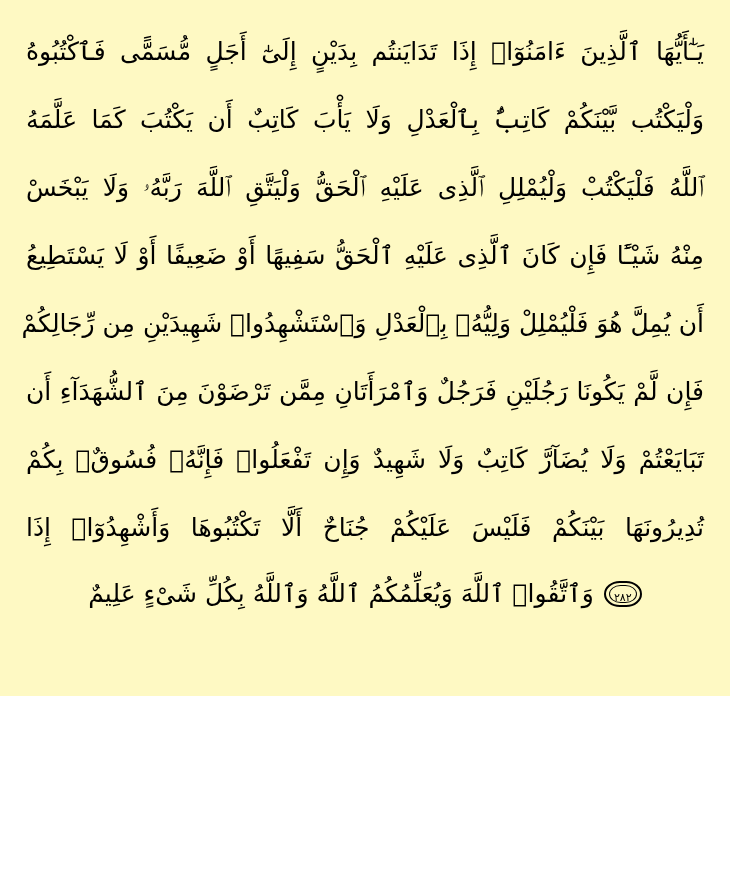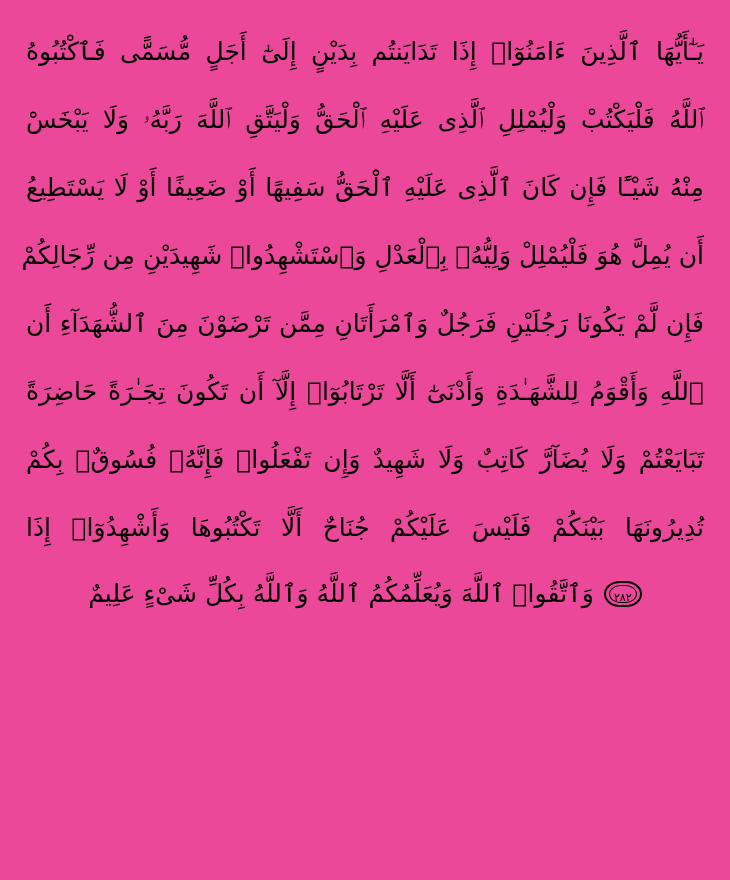--- a/index.html
+++ b/index.html
@@ -9,27 +9,27 @@
   }
   body {
     width: 730px;
     height: 880px;
     font-family: "DejaVu Sans", sans-serif;
     color: #000000;
     overflow: hidden;
   }
   .page {
     width: 730px;
-    height: 880px;
+    height: 696px;
     box-sizing: border-box;
     padding: 18px 26px 10px 26px;
     display: flex;
     flex-direction: column;
     justify-content: flex-start;
-    background: #ec4899;
+    background: #fef9c3;
   }
   .ayah-block {
     direction: rtl;
     text-align: center;
     unicode-bidi: isolate;
   }
   .line {
     direction: rtl;
     unicode-bidi: isolate;
     text-align: justify;
@@ -82,25 +82,25 @@
     letter-spacing: 0.5px;
     margin-top: 6px;
   }
 </style>
 </head>
 <body>
 
 <div class="page">
   <div class="ayah-block">
     <div class="line">يَـٰٓأَيُّهَا ٱلَّذِينَ ءَامَنُوٓا۟ إِذَا تَدَايَنتُم بِدَيْنٍ إِلَىٰٓ أَجَلٍ مُّسَمًّى فَٱكْتُبُوهُ</div>
+    <div class="line">وَلْيَكْتُب بَّيْنَكُمْ كَاتِبٌۢ بِٱلْعَدْلِ وَلَا يَأْبَ كَاتِبٌ أَن يَكْتُبَ كَمَا عَلَّمَهُ</div>
     <div class="line">ٱللَّهُ فَلْيَكْتُبْ وَلْيُمْلِلِ ٱلَّذِى عَلَيْهِ ٱلْحَقُّ وَلْيَتَّقِ ٱللَّهَ رَبَّهُۥ وَلَا يَبْخَسْ</div>
     <div class="line">مِنْهُ شَيْـًٔا فَإِن كَانَ ٱلَّذِى عَلَيْهِ ٱلْحَقُّ سَفِيهًا أَوْ ضَعِيفًا أَوْ لَا يَسْتَطِيعُ</div>
     <div class="line">أَن يُمِلَّ هُوَ فَلْيُمْلِلْ وَلِيُّهُۥ بِٱلْعَدْلِ وَٱسْتَشْهِدُوا۟ شَهِيدَيْنِ مِن رِّجَالِكُمْ</div>
     <div class="line">فَإِن لَّمْ يَكُونَا رَجُلَيْنِ فَرَجُلٌ وَٱمْرَأَتَانِ مِمَّن تَرْضَوْنَ مِنَ ٱلشُّهَدَآءِ أَن</div>
-    <div class="line">ٱللَّهِ وَأَقْوَمُ لِلشَّهَـٰدَةِ وَأَدْنَىٰٓ أَلَّا تَرْتَابُوٓا۟ إِلَّآ أَن تَكُونَ تِجَـٰرَةً حَاضِرَةً</div>
     <div class="line">تَبَايَعْتُمْ وَلَا يُضَآرَّ كَاتِبٌ وَلَا شَهِيدٌ وَإِن تَفْعَلُوا۟ فَإِنَّهُۥ فُسُوقٌۢ بِكُمْ</div>
     <div class="line">تُدِيرُونَهَا بَيْنَكُمْ فَلَيْسَ عَلَيْكُمْ جُنَاحٌ أَلَّا تَكْتُبُوهَا وَأَشْهِدُوٓا۟ إِذَا</div>
     <div class="line-last">
       <span>وَٱتَّقُوا۟ ٱللَّهَ وَيُعَلِّمُكُمُ ٱللَّهُ وَٱللَّهُ بِكُلِّ شَىْءٍ عَلِيمٌ</span>
       <span class="ayah-marker">
         <span class="ayah-number">٢٨٢</span>
       </span>
     </div>
   </div>
 </div>

